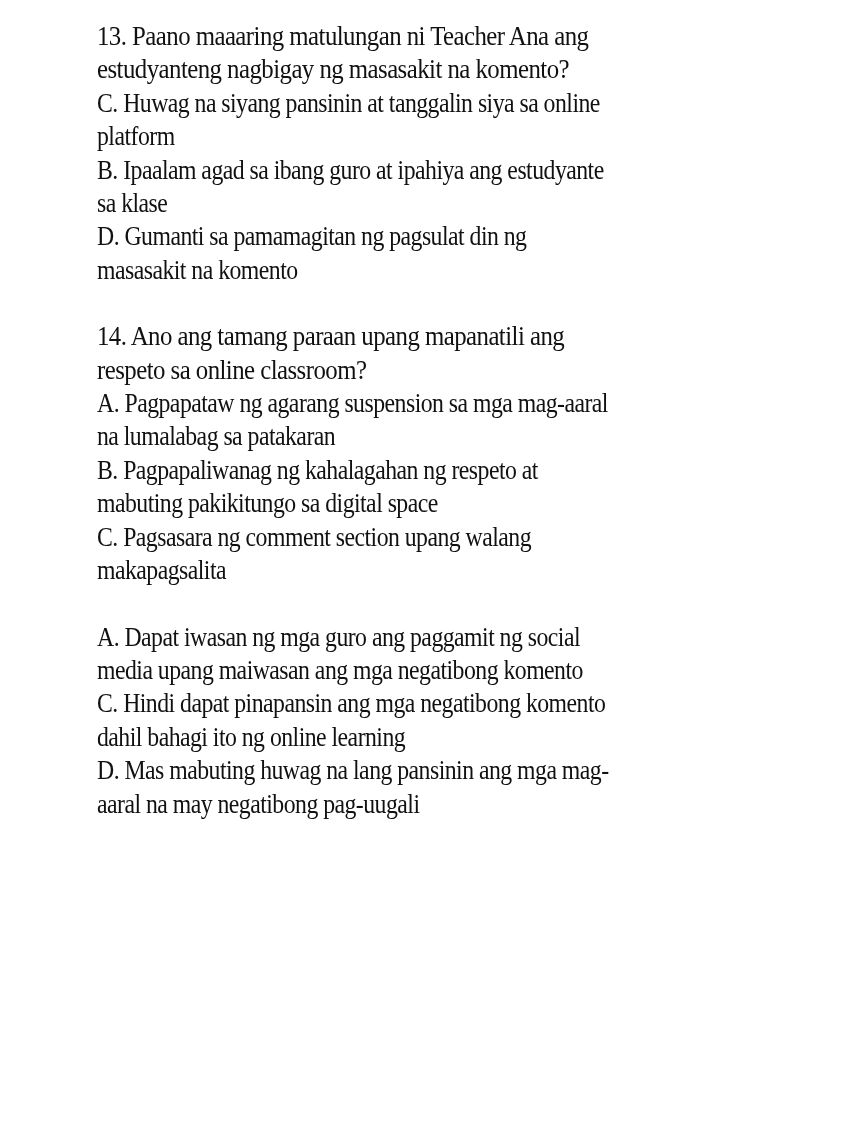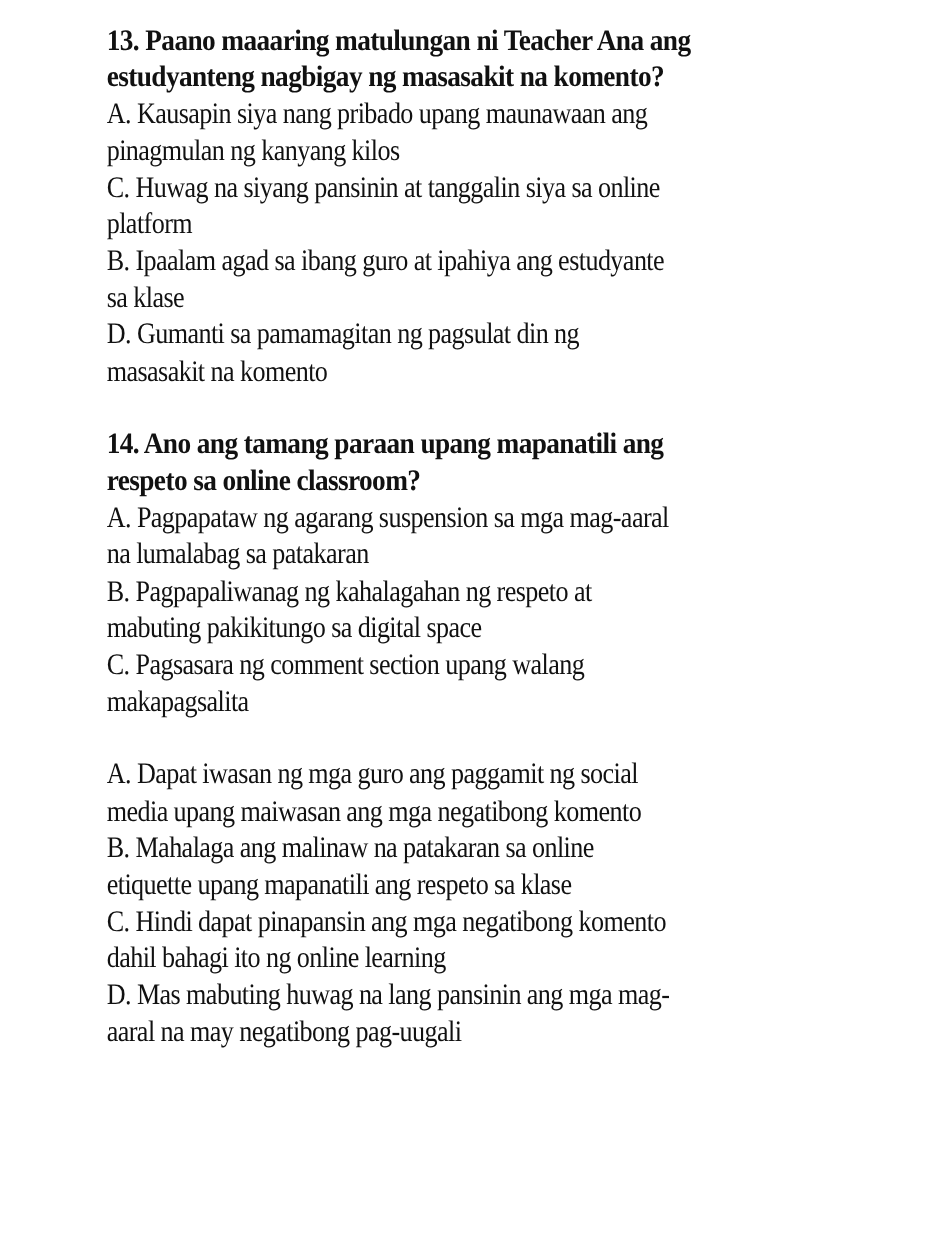--- a/index.html
+++ b/index.html
@@ -3,38 +3,34 @@
   <meta charset="utf-8">
   <style>
     html, body { margin: 0; padding: 0; background: #ffffff; }
     body { width: 861px; height: 1123px; position: relative; overflow: hidden; }
     .page {
       position: absolute; left: 97px; top: 20px; width: 660px;
       font-family: "Liberation Serif", serif; color: #111111;
       font-size: 27px; line-height: 33.4px; letter-spacing: -0.6px;
     }
     .question { margin: 0 0 33px 0; }
-    .q-title { font-weight: bold; }
+    .q-title { font-weight: normal; }
     .q-title-line, .opt-line { display: block; white-space: nowrap; }
     .q-title-line { transform: scaleX(0.92); transform-origin: left; }
     .opt-line { transform: scaleX(0.88); transform-origin: left; }
   </style>
 </head>
 <body>
 
 <div class="page">
 
   <div class="question">
     <div class="q-title">
       <span class="q-title-line">13. Paano maaaring matulungan ni Teacher Ana ang</span>
       <span class="q-title-line">estudyanteng nagbigay ng masasakit na komento?</span>
-    </div>
-    <div>
-      <span class="opt-line">A. Kausapin siya nang pribado upang maunawaan ang</span>
-      <span class="opt-line">pinagmulan ng kanyang kilos</span>
     </div>
     <div>
       <span class="opt-line">C. Huwag na siyang pansinin at tanggalin siya sa online</span>
       <span class="opt-line">platform</span>
     </div>
     <div>
       <span class="opt-line">B. Ipaalam agad sa ibang guro at ipahiya ang estudyante</span>
       <span class="opt-line">sa klase</span>
     </div>
     <div>
@@ -61,24 +57,20 @@
       <span class="opt-line">makapagsalita</span>
     </div>
   </div>
 
   <div class="question">
     <div>
       <span class="opt-line">A. Dapat iwasan ng mga guro ang paggamit ng social</span>
       <span class="opt-line">media upang maiwasan ang mga negatibong komento</span>
     </div>
     <div>
-      <span class="opt-line">B. Mahalaga ang malinaw na patakaran sa online</span>
-      <span class="opt-line">etiquette upang mapanatili ang respeto sa klase</span>
-    </div>
-    <div>
       <span class="opt-line">C. Hindi dapat pinapansin ang mga negatibong komento</span>
       <span class="opt-line">dahil bahagi ito ng online learning</span>
     </div>
     <div>
       <span class="opt-line">D. Mas mabuting huwag na lang pansinin ang mga mag-</span>
       <span class="opt-line">aaral na may negatibong pag-uugali</span>
     </div>
   </div>
 
 </div>

